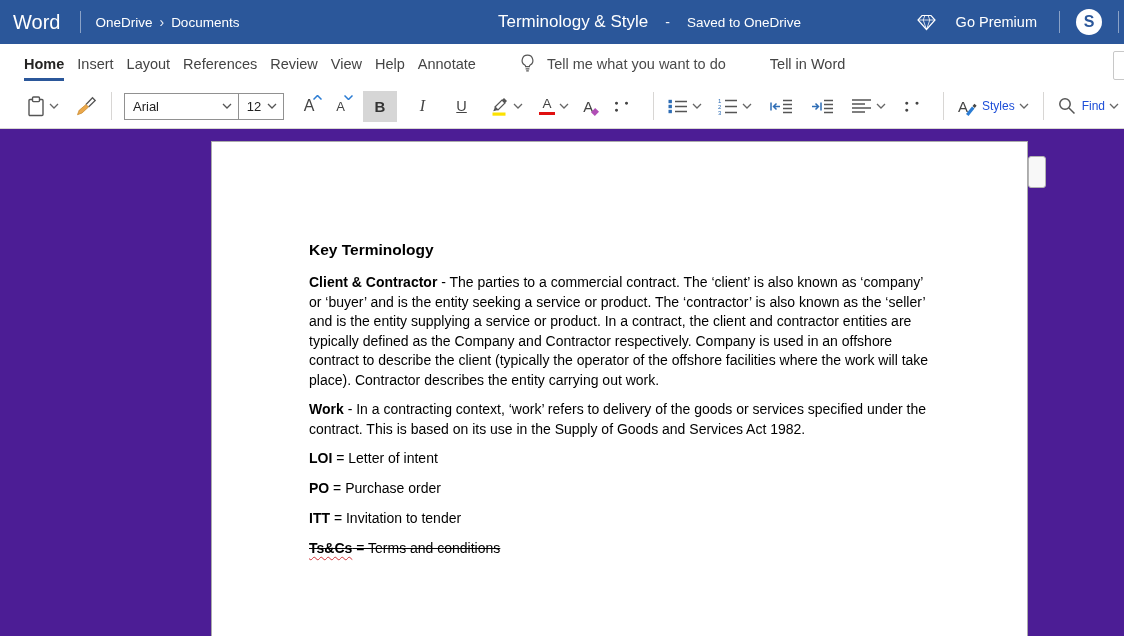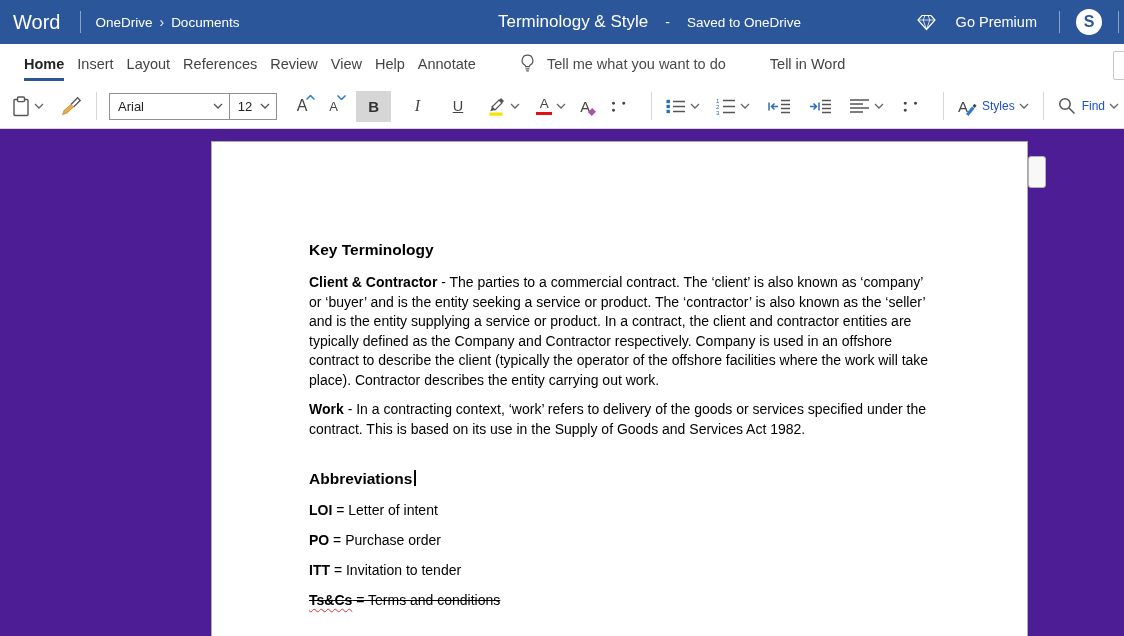--- a/index.html
+++ b/index.html
@@ -31,21 +31,21 @@
   .tabs-row{height:40px;background:#fff;display:flex;align-items:center;position:relative;}
   .tabs{display:flex;align-items:center;padding-left:24px;gap:13px;}
   .tab{font-size:14.5px;color:#444;position:relative;height:40px;display:flex;align-items:center;cursor:pointer;}
   .tab.active{color:#252423;font-weight:700;}
   .tab.active::after{content:"";position:absolute;left:0;right:0;bottom:3px;height:3px;background:#2b579a;}
   .tellme{display:flex;align-items:center;gap:12px;margin-left:44px;color:#4a4a4a;font-size:14.5px;cursor:pointer;}
   .open-in-word{margin-left:44px;color:#444;font-size:14.5px;cursor:pointer;}
   .mini-box{position:absolute;right:-13px;top:7px;width:22px;height:27px;background:#fff;
     border:1px solid #c8c8c8;border-radius:2px;}
   
-  .toolbar{height:44px;background:#fff;display:flex;align-items:center;padding-left:7px;
+  .toolbar{height:44px;background:#fff;display:flex;align-items:center;padding-left:22px;
     border-bottom:1px solid #d8d6d3;}
   .tbtn{display:flex;align-items:center;height:32px;padding:0 5px;color:#444;cursor:pointer;position:relative;}
   .chev{margin-left:4px;flex:none;}
   .vsep{width:1px;height:28px;background:#d8d6d4;margin:0 9px;flex:none;}
   .combo{display:flex;align-items:center;justify-content:space-between;height:25px;
     border:1px solid #919191;background:#fff;padding:0 6px 0 8px;font-size:13px;color:#222;cursor:pointer;}
   .combo.font{width:112px;margin-left:3px;}
   .combo.size{width:34px;margin-left:-1px;}
   .fsz{position:relative;margin:0 6px;cursor:pointer;}
   .fsz .A{font-size:16px;color:#444;}
@@ -326,21 +326,20 @@
 <div class="canvas">
   <div class="page">
     <div class="doc-content">
 
       <div class="doc-h">Key Terminology</div>
 
       <p class="doc-p"><span class="term">Client &amp; Contractor</span><span> - The parties to a commercial contract. The ‘client’ is also known as ‘company’ or ‘buyer’ and is the entity seeking a service or product. The ‘contractor’ is also known as the ‘seller’ and is the entity supplying a service or product. In a contract, the client and contractor entities are typically defined as the Company and Contractor respectively. Company is used in an offshore contract to describe the client (typically the operator of the offshore facilities where the work will take place). Contractor describes the entity carrying out work.</span></p>
 
       <p class="doc-p"><span class="term">Work</span><span> - In a contracting context, ‘work’ refers to delivery of the goods or services specified under the contract. This is based on its use in the Supply of Goods and Services Act 1982.</span></p>
 
-      <div class="doc-h abbr"><span>Abbreviations</span><span class="caret-bar"></span></div>
 
       <p class="abbr-line"><span class="term">LOI</span><span> = Letter of intent</span></p>
 
       <p class="abbr-line"><span class="term">PO</span><span> = Purchase order</span></p>
 
       <p class="abbr-line"><span class="term">ITT</span><span> = Invitation to tender</span></p>
 
       <p class="abbr-line"><span class="strike"><span class="term squiggle">Ts&amp;Cs</span><span> = Terms and conditions</span></span></p>
 
     </div>

